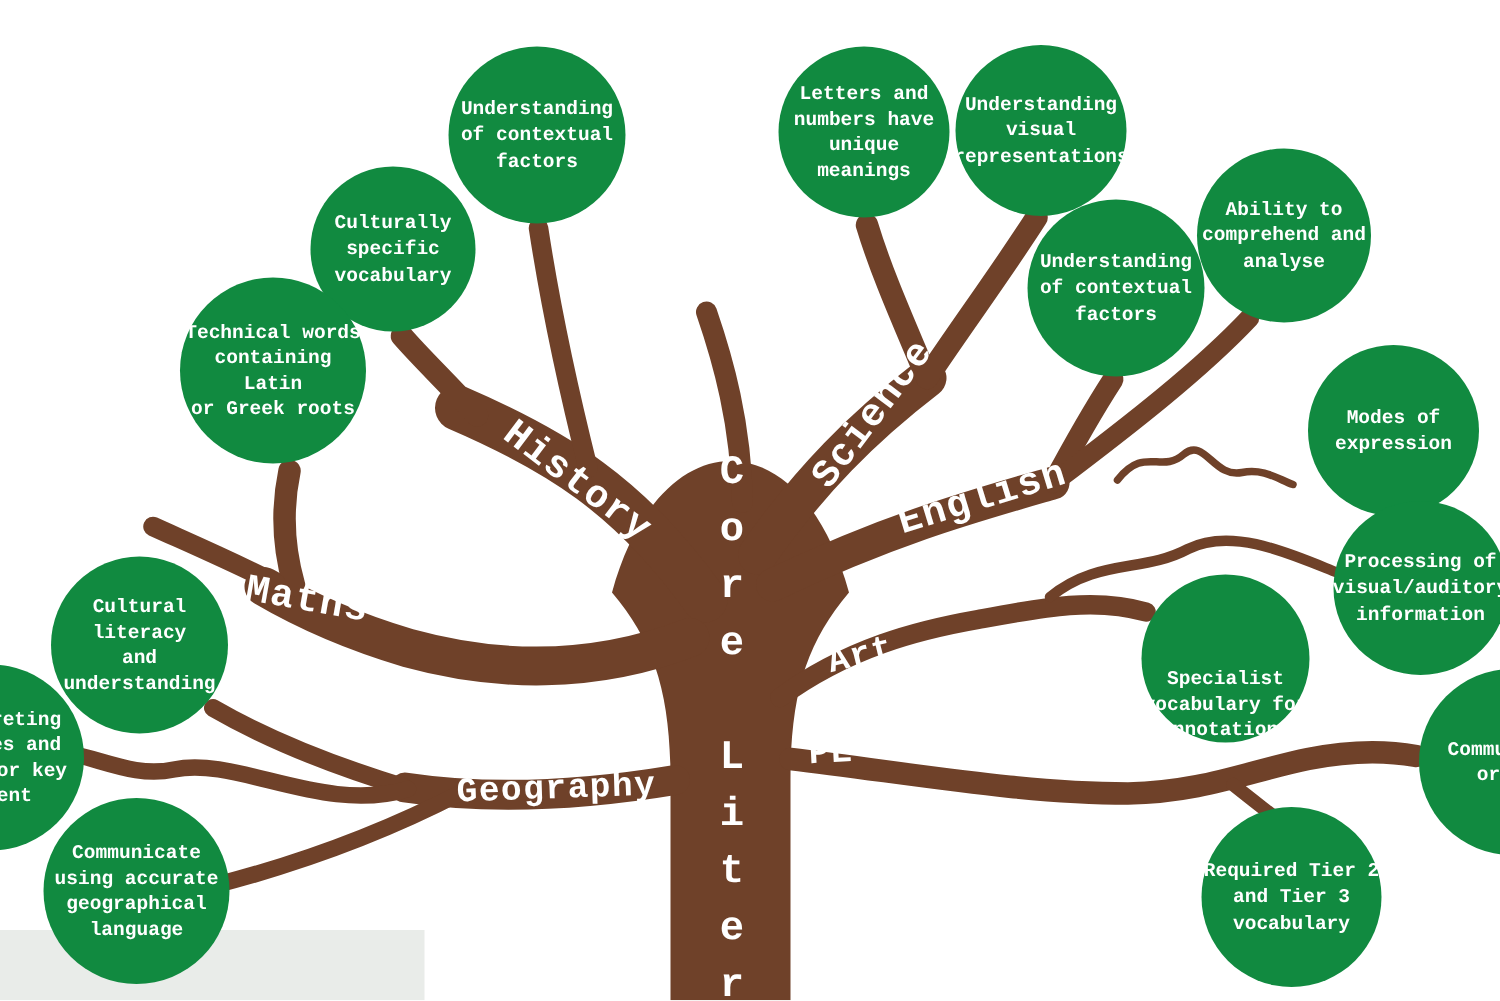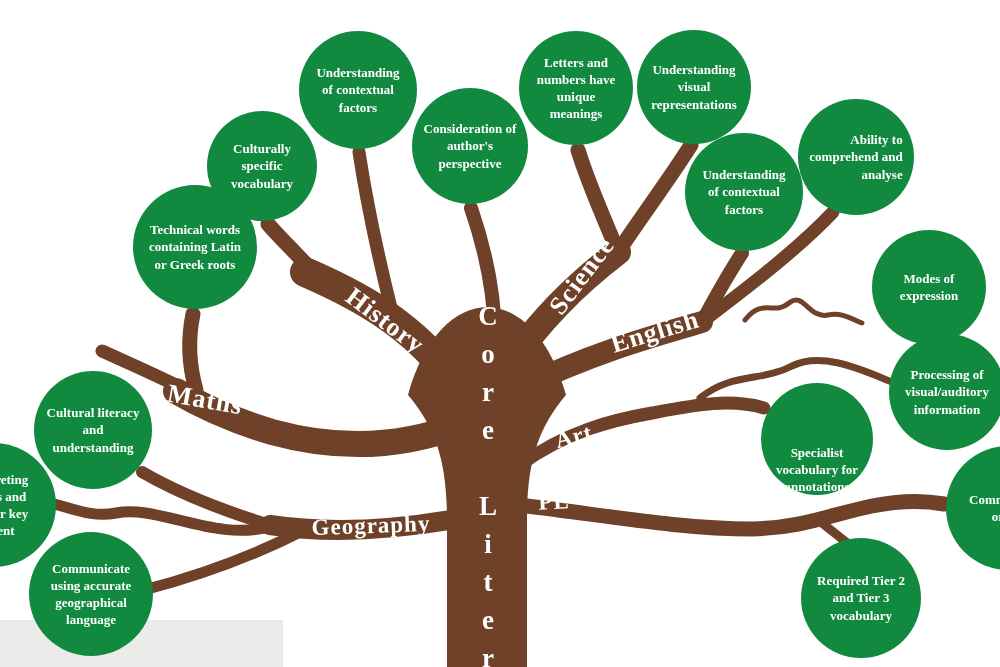--- a/index.html
+++ b/index.html
@@ -1,18 +1,18 @@
 <!DOCTYPE html>
 <html><head>
 <meta charset="utf-8">
 <style>
   html,body{margin:0;padding:0;background:#ffffff;}
   .stage{
     position:relative;width:1000px;height:667px;overflow:hidden;background:#ffffff;
-    font-family:Liberation Serif, serif;
+    font-family:Liberation Mono, monospace;
   }
   .gray-band{position:absolute;left:0;top:620px;width:283px;height:47px;background:#e9ece9;}
   svg.tree{position:absolute;left:0;top:0;}
   .leaf{
     position:absolute;border-radius:50%;background:#118a40;color:#ffffff;
     display:flex;align-items:center;justify-content:center;text-align:center;
     font-weight:bold;font-size:13px;line-height:1.32;white-space:pre-line;
   }
   .branch-label{
     position:absolute;color:#ffffff;font-weight:bold;text-align:center;
@@ -59,48 +59,45 @@
       <path stroke-width="11" d="M308,528 C254,556 198,576 144,590"></path>
     </g>
   </svg>
 
   <div class="leaf" style="left:299px;top:31px;width:118px;height:118px;"><span>Understanding
 of contextual
 factors</span></div>
   <div class="leaf" style="left:207px;top:111px;width:110px;height:110px;"><span>Culturally
 specific
 vocabulary</span></div>
-  <div class="leaf" style="left:133px;top:185px;width:124px;height:124px;"><span>Technical words
+  <div class="leaf" style="left:120px;top:185px;width:124px;height:124px;"><span>Technical words
 containing Latin
 or Greek roots</span></div>
   <div class="leaf" style="left:34px;top:371px;width:118px;height:118px;"><span>Cultural literacy
 and
 understanding</span></div>
   <div class="leaf" style="left:-68px;top:443px;width:124px;height:124px;"><span>Interpreting
 articles and
 texts for key
 content</span></div>
   <div class="leaf" style="left:29px;top:532px;width:124px;height:124px;justify-content:center;"><span>Communicate
 using accurate
 geographical
 language</span></div>
-  <div class="leaf" style="left:412px;top:88px;width:116px;height:116px;"><span>Consideration of
-author's
-perspective</span></div>
   <div class="leaf" style="left:519px;top:31px;width:114px;height:114px;text-align:center;"><span>Letters and
 numbers have
 unique
 meanings</span></div>
   <div class="leaf" style="left:637px;top:30px;width:114px;height:114px;"><span>Understanding
 visual
 representations</span></div>
   <div class="leaf" style="left:685px;top:133px;width:118px;height:118px;"><span>Understanding
 of contextual
 factors</span></div>
-  <div class="leaf" style="left:798px;top:99px;width:116px;height:116px;text-align:right;"><span>Ability to
+  <div class="leaf" style="left:798px;top:99px;width:116px;height:116px;"><span>Ability to
 comprehend and
 analyse</span></div>
   <div class="leaf" style="left:872px;top:230px;width:114px;height:114px;"><span>Modes of
 expression</span></div>
   <div class="leaf" style="left:889px;top:334px;width:116px;height:116px;"><span>Processing of
 visual/auditory
 information</span></div>
   <div class="leaf" style="left:761px;top:383px;width:112px;height:112px;align-items:flex-end;"><span>Specialist
 vocabulary for
 annotations</span></div>

